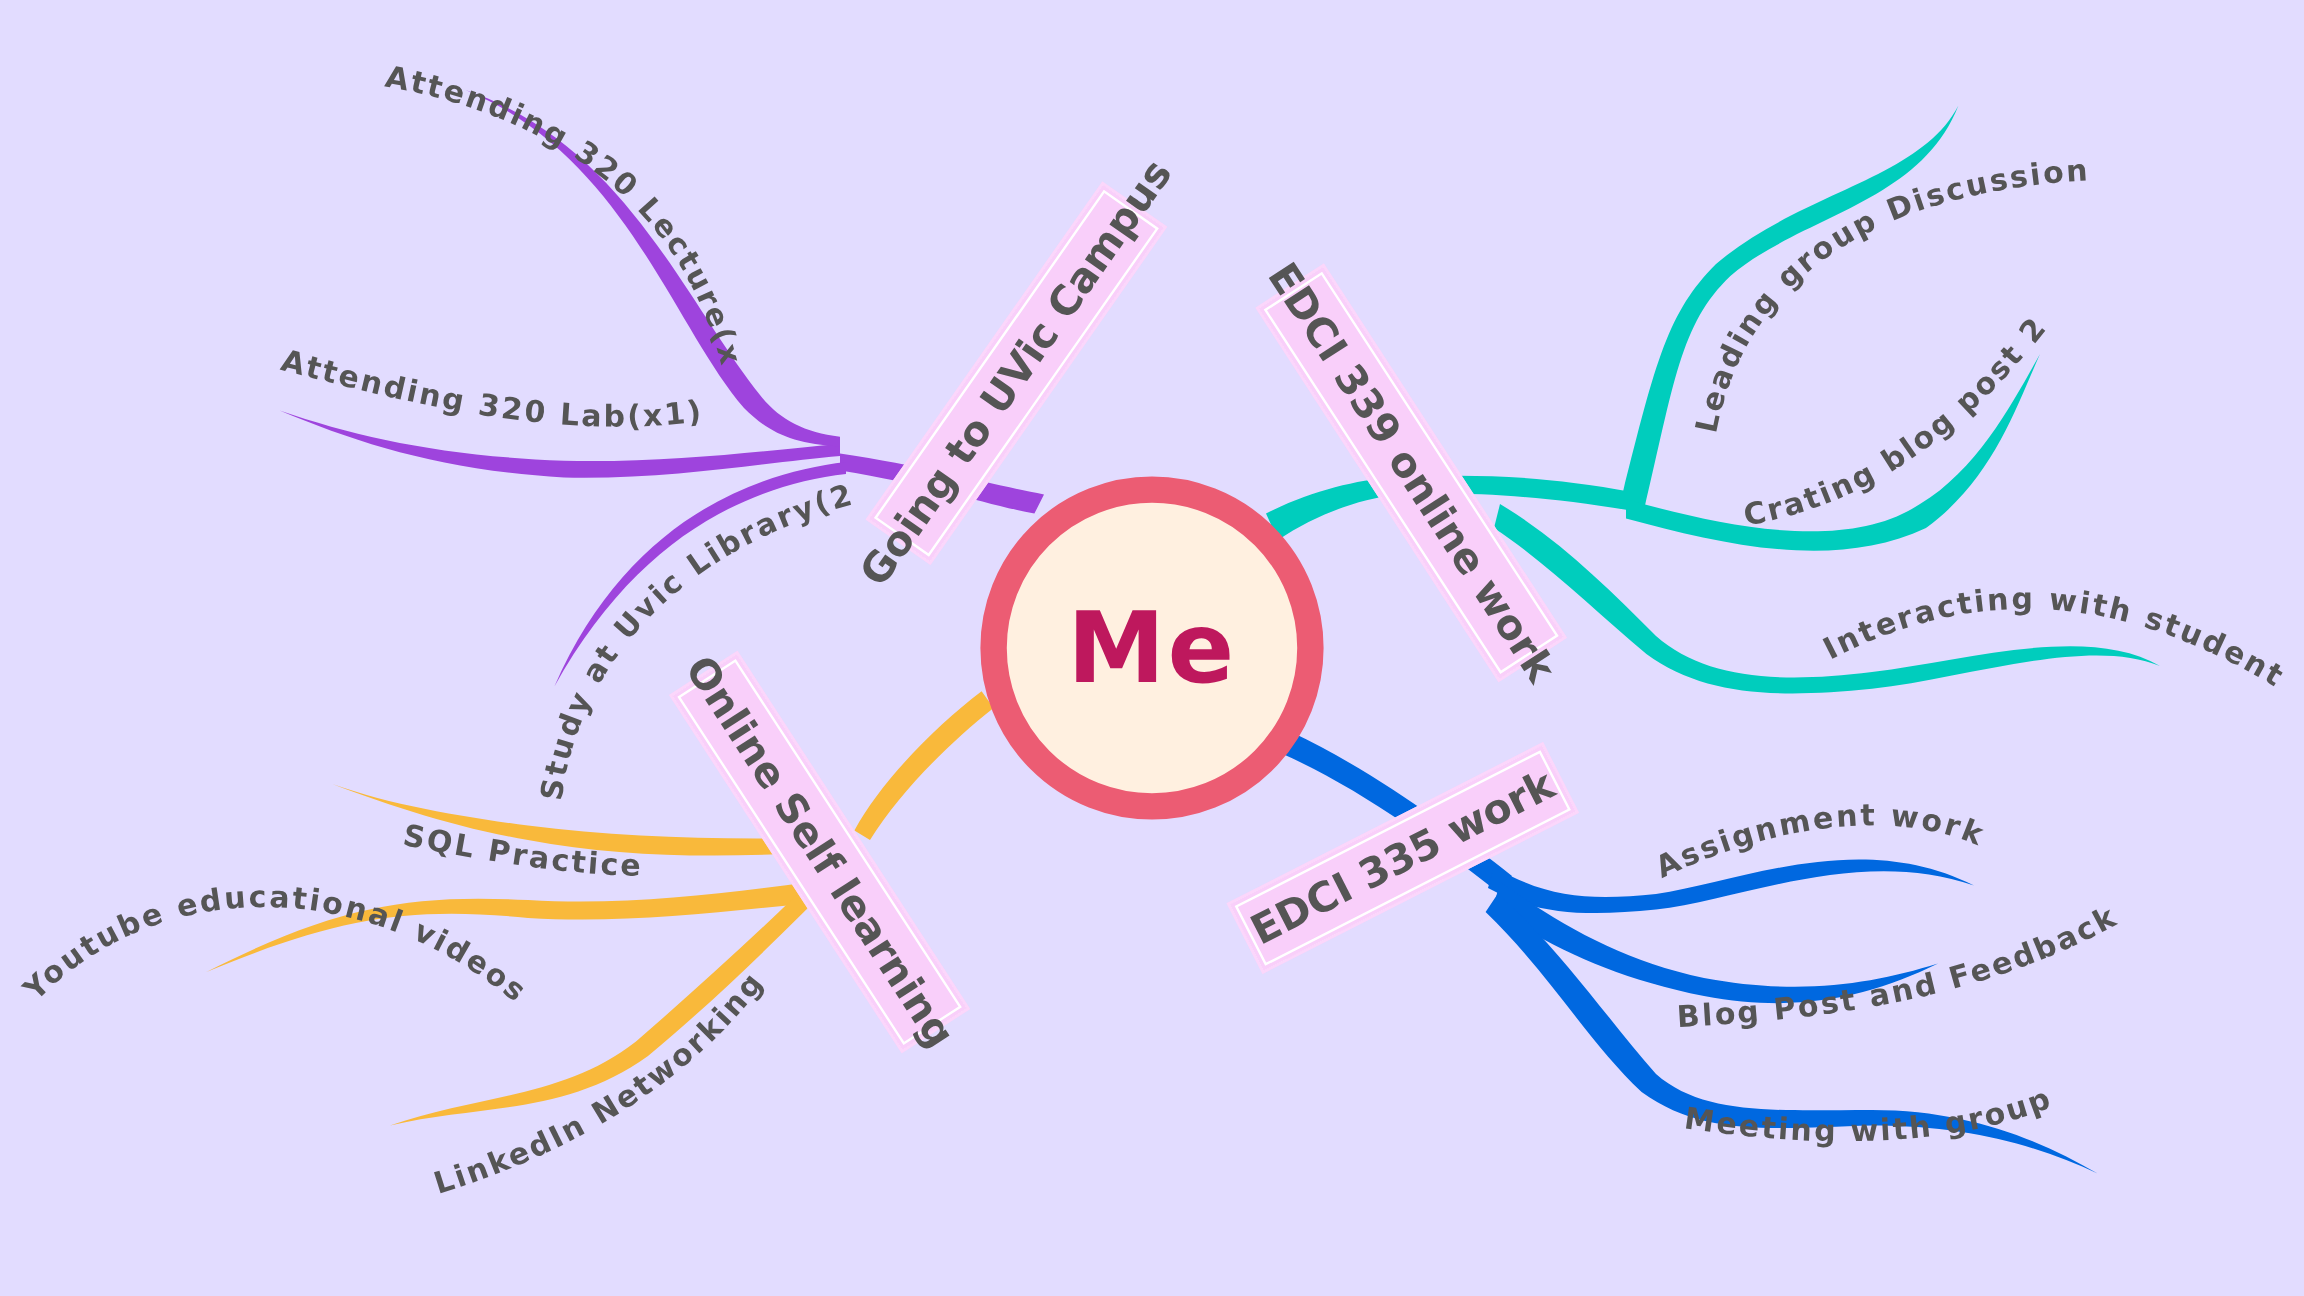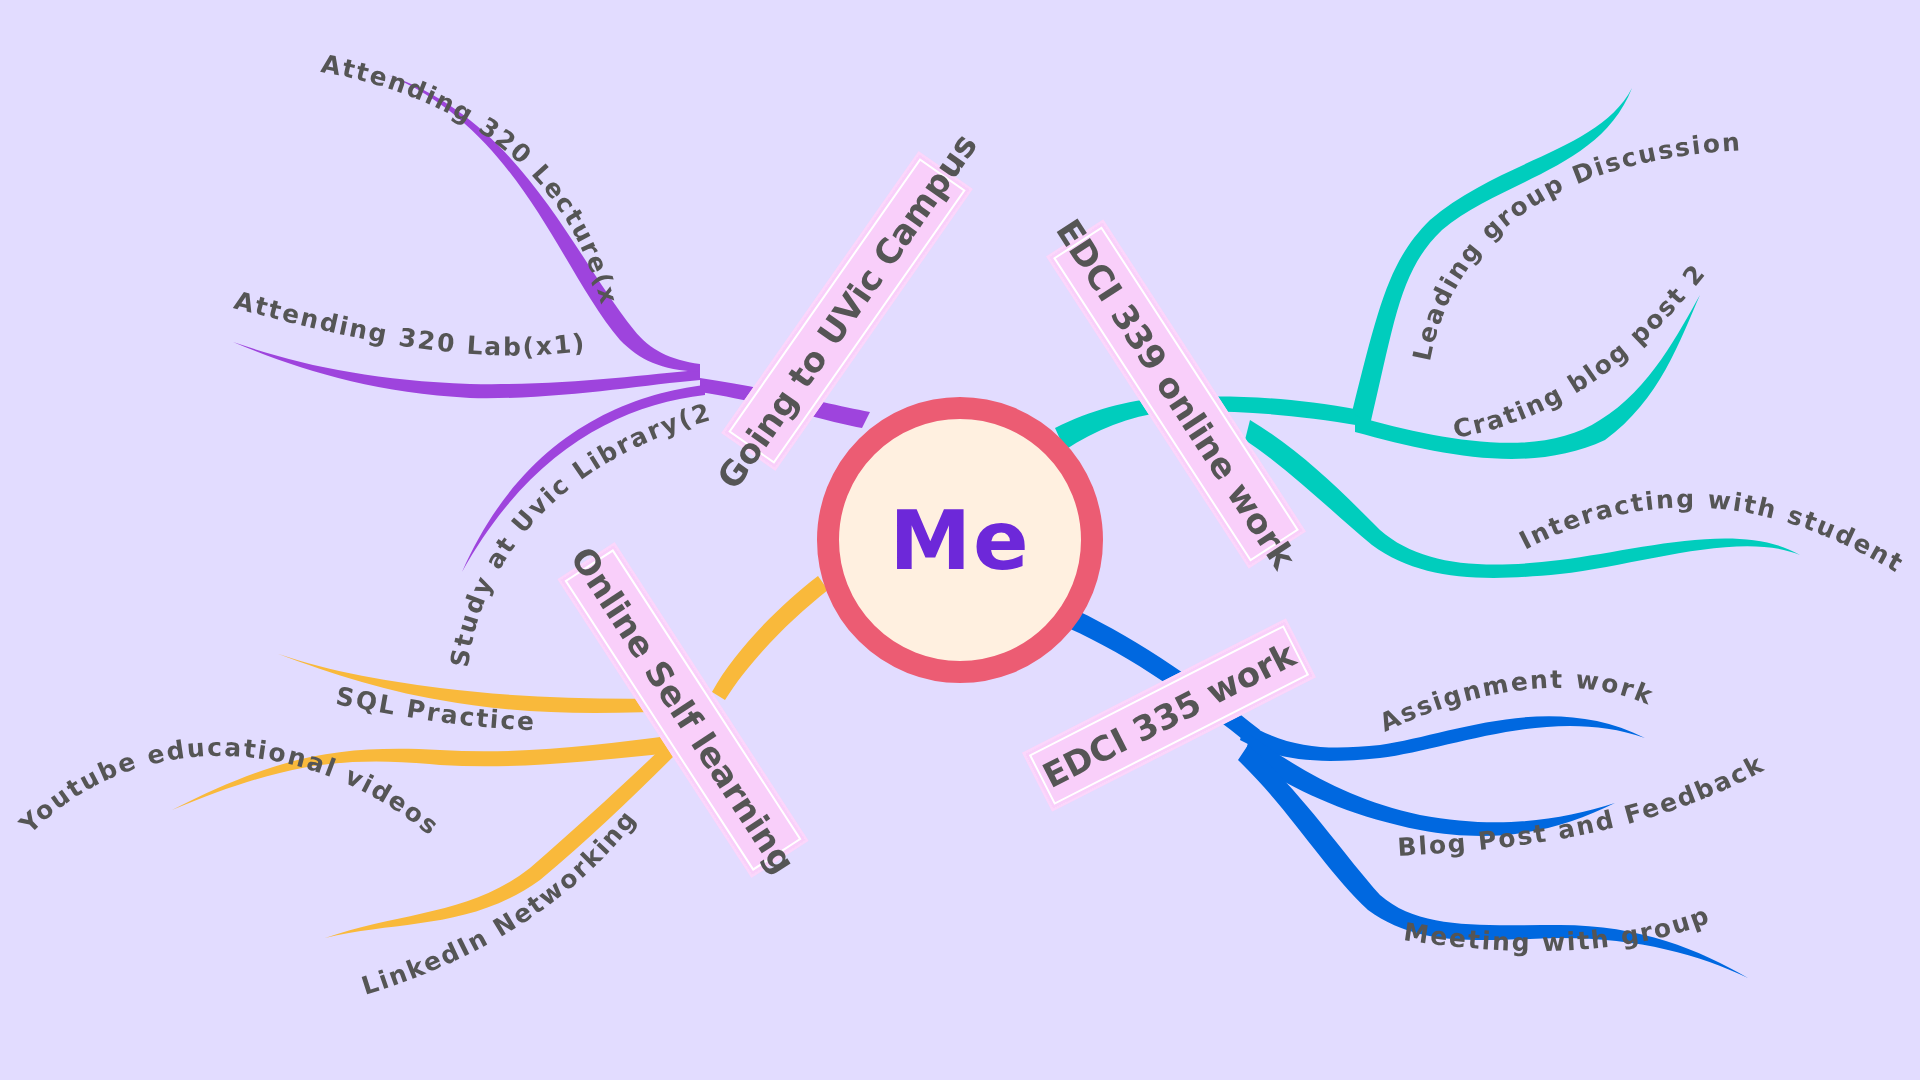--- a/index.html
+++ b/index.html
@@ -2,21 +2,21 @@
 <html><head>
 <meta charset="utf-8">
 <style>
   html, body { margin:0; padding:0; }
   body { width:1920px; height:1080px; overflow:hidden; background:#e2dcff; font-family:"Liberation Sans","DejaVu Sans",sans-serif; }
   #canvas { position:absolute; left:0; top:0; width:1920px; height:1080px; }
   .leaf-text { font-family:"DejaVu Sans","Liberation Sans",sans-serif; font-weight:bold; font-size:25px; fill:#555555; letter-spacing:2px; }
   .topic-box { position:absolute; background:#f9cffa; border:2px solid #fbd7fb; box-shadow: inset 0 0 0 3px #f9cffa, inset 0 0 0 5px #ffffff; display:flex; align-items:center; justify-content:center; transform-origin:center center; }
   .topic-text { font-family:"DejaVu Sans","Liberation Sans",sans-serif; font-weight:bold; color:#555555; font-size:34px; white-space:nowrap; }
   .center-node { position:absolute; left:817px; top:397px; width:286px; height:286px; border-radius:50%; background:#fff0e0; box-sizing:border-box; border:22px solid #ec5c73; display:flex; align-items:center; justify-content:center; }
-  .center-text { font-family:"DejaVu Sans","Liberation Sans",sans-serif; font-weight:bold; font-size:82px; color:#6d28d9; letter-spacing:2px; }
+  .center-text { font-family:"DejaVu Sans","Liberation Sans",sans-serif; font-weight:bold; font-size:82px; color:#be185d; letter-spacing:2px; }
 </style>
 </head>
 <body>
 
 <svg id="canvas" width="1920" height="1080" viewBox="0 0 1920 1080" xmlns="http://www.w3.org/2000/svg">
   <defs>
 
     <path id="tp-lecture" d="M 320 72 C 430 90, 560 150, 600 300"></path>
     <path id="tp-lab" d="M 233 308 C 320 330, 460 370, 590 350"></path>
     <path id="tp-library" d="M 468 668 C 480 560, 560 460, 712 420"></path>

